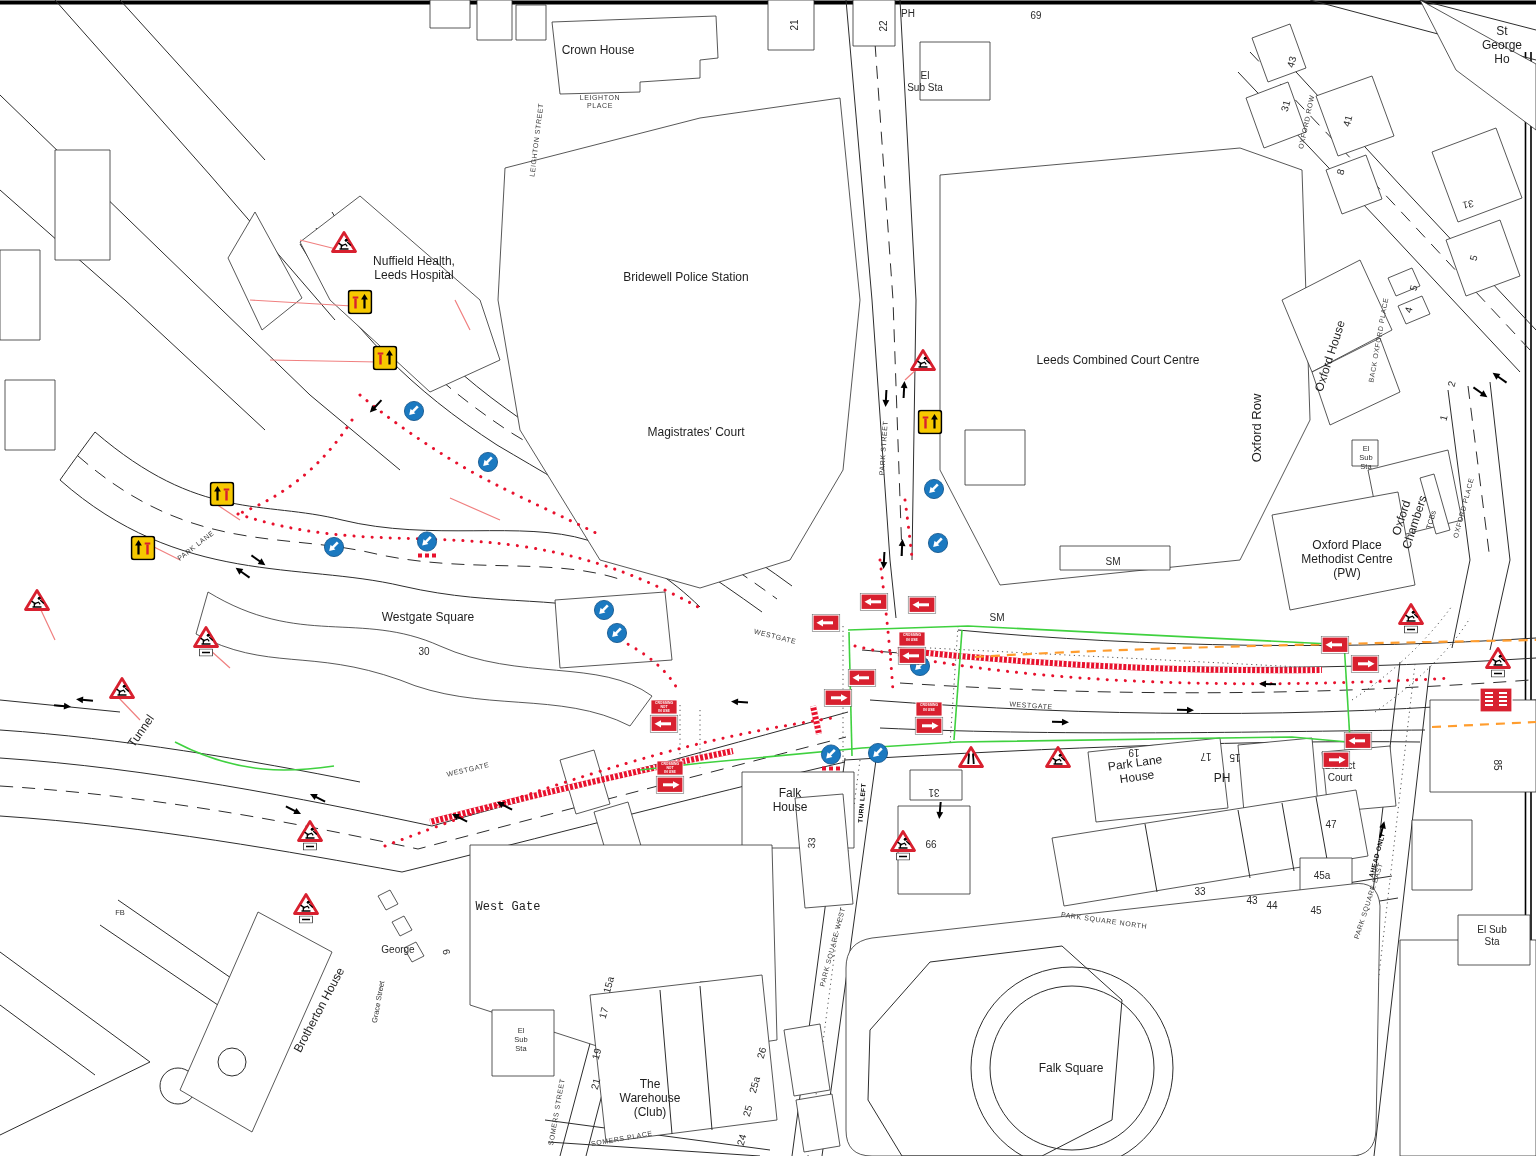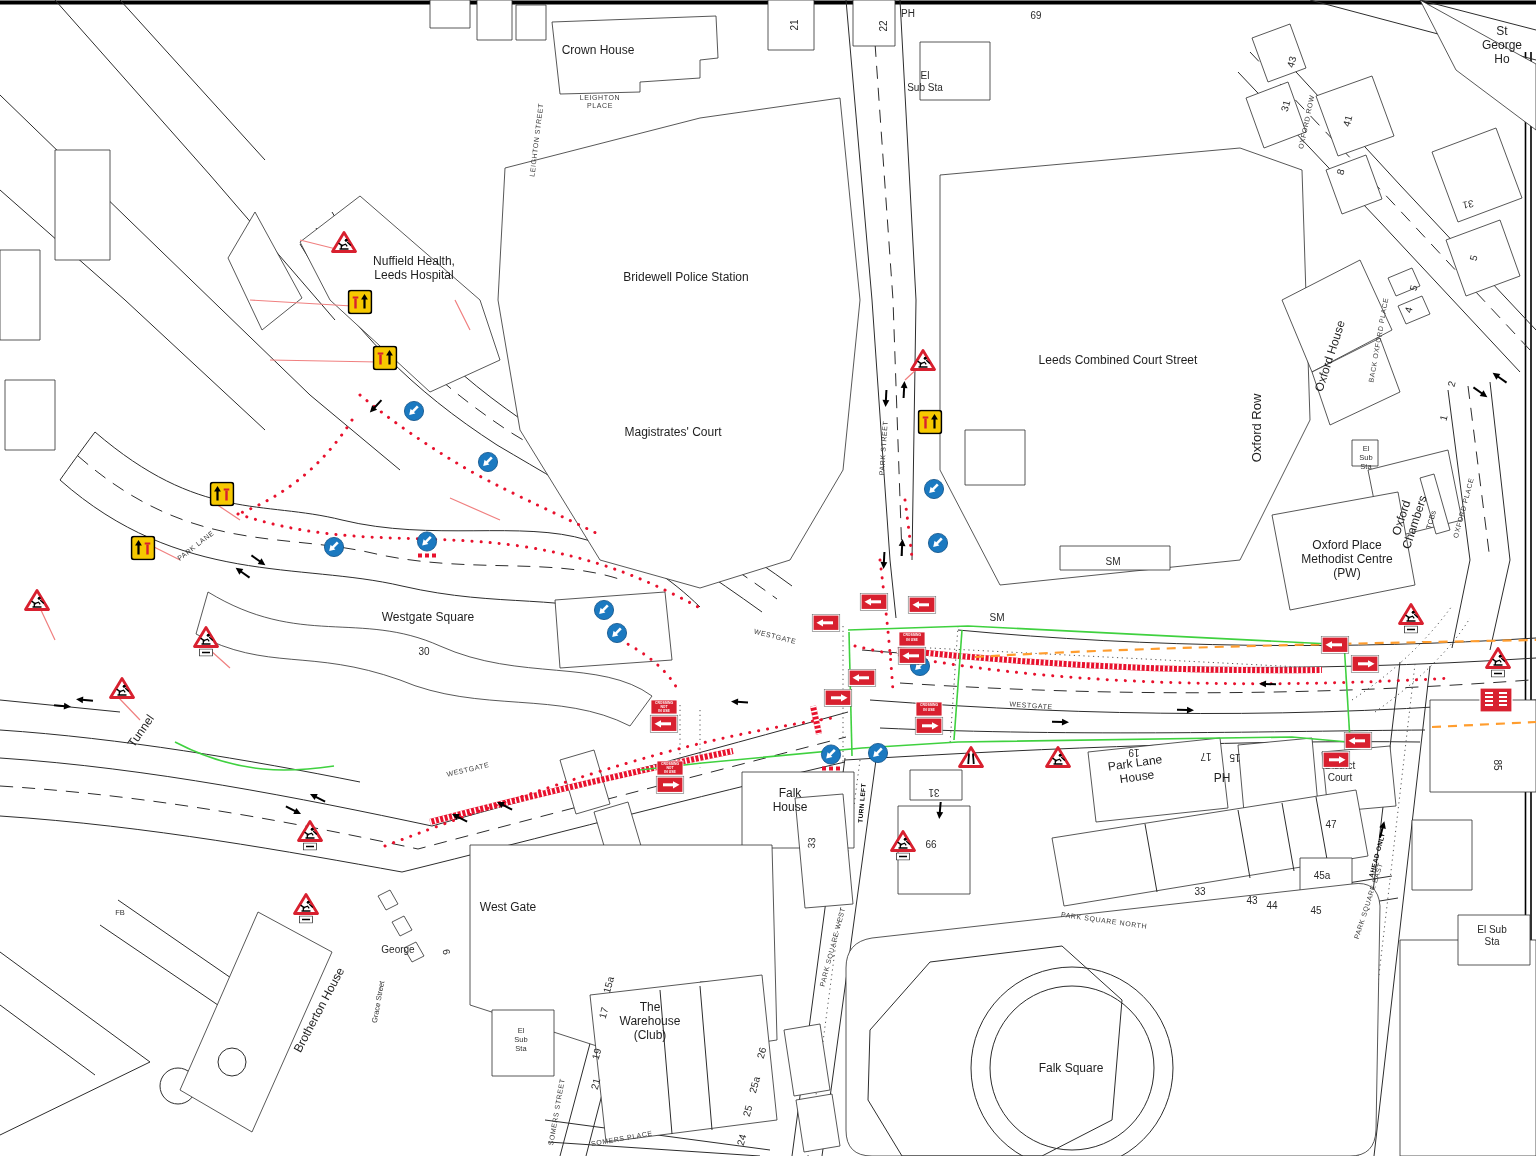--- a/index.html
+++ b/index.html
@@ -299,24 +299,24 @@
       <div class="lbl n" style="left: 1036px; top: 14px; transform: translate(-50%, -50%) rotate(180deg);">69</div>
       <div class="lbl b" style="left: 1502px; top: 45px; transform: translate(-50%, -50%) rotate(0deg);">St George Ho</div>
       <div class="lbl n" style="left: 1292px; top: 62px; transform: translate(-50%, -50%) rotate(-75deg);">43</div>
       <div class="lbl n" style="left: 1286px; top: 106px; transform: translate(-50%, -50%) rotate(-75deg);">31</div>
       <div class="lbl s" style="left: 1307px; top: 122px; transform: translate(-50%, -50%) rotate(-78deg);">OXFORD ROW</div>
       <div class="lbl n" style="left: 1348px; top: 121px; transform: translate(-50%, -50%) rotate(-75deg);">41</div>
       <div class="lbl n" style="left: 1341px; top: 172px; transform: translate(-50%, -50%) rotate(-75deg);">8</div>
       <div class="lbl n" style="left: 1468px; top: 204px; transform: translate(-50%, -50%) rotate(170deg);">31</div>
       <div class="lbl n" style="left: 1474px; top: 258px; transform: translate(-50%, -50%) rotate(-75deg);">5</div>
       <div class="lbl b" style="left: 686px; top: 277px; transform: translate(-50%, -50%) rotate(0deg);">Bridewell Police Station</div>
-      <div class="lbl b" style="left: 673px; top: 432px; transform: translate(-50%, -50%) rotate(0deg);">Magistrates' Court</div>
+      <div class="lbl b" style="left: 696px; top: 432px; transform: translate(-50%, -50%) rotate(0deg);">Magistrates' Court</div>
       <div class="lbl b" style="left: 414px; top: 268px; transform: translate(-50%, -50%) rotate(0deg);">Nuffield Health,
 Leeds Hospital</div>
-      <div class="lbl b" style="left: 1118px; top: 360px; transform: translate(-50%, -50%) rotate(0deg);">Leeds Combined Court Street</div>
+      <div class="lbl b" style="left: 1118px; top: 360px; transform: translate(-50%, -50%) rotate(0deg);">Leeds Combined Court Centre</div>
       <div class="lbl b" style="left: 1330px; top: 356px; transform: translate(-50%, -50%) rotate(-72deg);">Oxford House</div>
       <div class="lbl s" style="left: 1379px; top: 340px; transform: translate(-50%, -50%) rotate(-80deg);">BACK OXFORD PLACE</div>
       <div class="lbl b2" style="left: 1257px; top: 428px; transform: translate(-50%, -50%) rotate(-90deg);">Oxford Row</div>
       <div class="lbl n" style="left: 1414px; top: 288px; transform: translate(-50%, -50%) rotate(-75deg);">5</div>
       <div class="lbl n" style="left: 1409px; top: 310px; transform: translate(-50%, -50%) rotate(-75deg);">4</div>
       <div class="lbl n" style="left: 1452px; top: 384px; transform: translate(-50%, -50%) rotate(-75deg);">2</div>
       <div class="lbl n" style="left: 1444px; top: 418px; transform: translate(-50%, -50%) rotate(-75deg);">1</div>
       <div class="lbl t" style="left: 1366px; top: 458px; transform: translate(-50%, -50%) rotate(0deg);">El
 Sub
 Sta</div>
@@ -358,33 +358,33 @@
       <div class="lbl n" style="left: 1272px; top: 906px; transform: translate(-50%, -50%) rotate(0deg);">44</div>
       <div class="lbl n" style="left: 1316px; top: 911px; transform: translate(-50%, -50%) rotate(0deg);">45</div>
       <div class="lbl s" style="left: 1104px; top: 921px; transform: translate(-50%, -50%) rotate(8deg);">PARK SQUARE NORTH</div>
       <div class="lbl s" style="left: 1369px; top: 901px; transform: translate(-50%, -50%) rotate(-72deg);">PARK SQUARE EAST</div>
       <div class="lbl m" style="left: 1377px; top: 855px; transform: translate(-50%, -50%) rotate(-75deg);">AHEAD ONLY</div>
       <div class="lbl m" style="left: 862px; top: 803px; transform: translate(-50%, -50%) rotate(-85deg);">TURN LEFT</div>
       <div class="lbl n" style="left: 1497px; top: 765px; transform: translate(-50%, -50%) rotate(90deg);">85</div>
       <div class="lbl n" style="left: 1492px; top: 936px; transform: translate(-50%, -50%) rotate(0deg);">El Sub Sta</div>
       <div class="lbl b" style="left: 1071px; top: 1068px; transform: translate(-50%, -50%) rotate(0deg);">Falk Square</div>
       <div class="lbl s" style="left: 833px; top: 947px; transform: translate(-50%, -50%) rotate(-75deg);">PARK SQUARE WEST</div>
-      <div class="lbl b" style="left: 508px; top: 907px; transform: translate(-50%, -50%) rotate(0deg);">West Gate</div>
+      <div class="lbl b" style="left: 508px; top: 907px; transform: translate(-50%, -50%) rotate(0deg); font-family: Liberation Mono, monospace;">West Gate</div>
       <div class="lbl n" style="left: 398px; top: 950px; transform: translate(-50%, -50%) rotate(0deg);">George</div>
       <div class="lbl t" style="left: 379px; top: 1002px; transform: translate(-50%, -50%) rotate(-80deg);">Grace Street</div>
       <div class="lbl b" style="left: 319px; top: 1010px; transform: translate(-50%, -50%) rotate(-62deg);">Brotherton House</div>
       <div class="lbl t" style="left: 521px; top: 1040px; transform: translate(-50%, -50%) rotate(0deg);">El
 Sub
 Sta</div>
       <div class="lbl n" style="left: 446px; top: 952px; transform: translate(-50%, -50%) rotate(80deg);">6</div>
       <div class="lbl n" style="left: 609px; top: 985px; transform: translate(-50%, -50%) rotate(-75deg);">15a</div>
       <div class="lbl n" style="left: 604px; top: 1013px; transform: translate(-50%, -50%) rotate(-75deg);">17</div>
       <div class="lbl n" style="left: 597px; top: 1054px; transform: translate(-50%, -50%) rotate(-75deg);">19</div>
       <div class="lbl n" style="left: 596px; top: 1084px; transform: translate(-50%, -50%) rotate(-75deg);">21</div>
-      <div class="lbl b" style="left: 650px; top: 1021px; transform: translate(-50%, -50%) rotate(0deg);">The
+      <div class="lbl b" style="left: 650px; top: 1098px; transform: translate(-50%, -50%) rotate(0deg);">The
 Warehouse
 (Club)</div>
       <div class="lbl s" style="left: 557px; top: 1112px; transform: translate(-50%, -50%) rotate(-80deg);">SOMERS STREET</div>
       <div class="lbl s" style="left: 622px; top: 1139px; transform: translate(-50%, -50%) rotate(-10deg);">SOMERS PLACE</div>
       <div class="lbl n" style="left: 762px; top: 1053px; transform: translate(-50%, -50%) rotate(-75deg);">26</div>
       <div class="lbl n" style="left: 755px; top: 1085px; transform: translate(-50%, -50%) rotate(-75deg);">25a</div>
       <div class="lbl n" style="left: 748px; top: 1111px; transform: translate(-50%, -50%) rotate(-75deg);">25</div>
       <div class="lbl n" style="left: 742px; top: 1140px; transform: translate(-50%, -50%) rotate(-75deg);">24</div>
     </div>
   <div id="signs">

